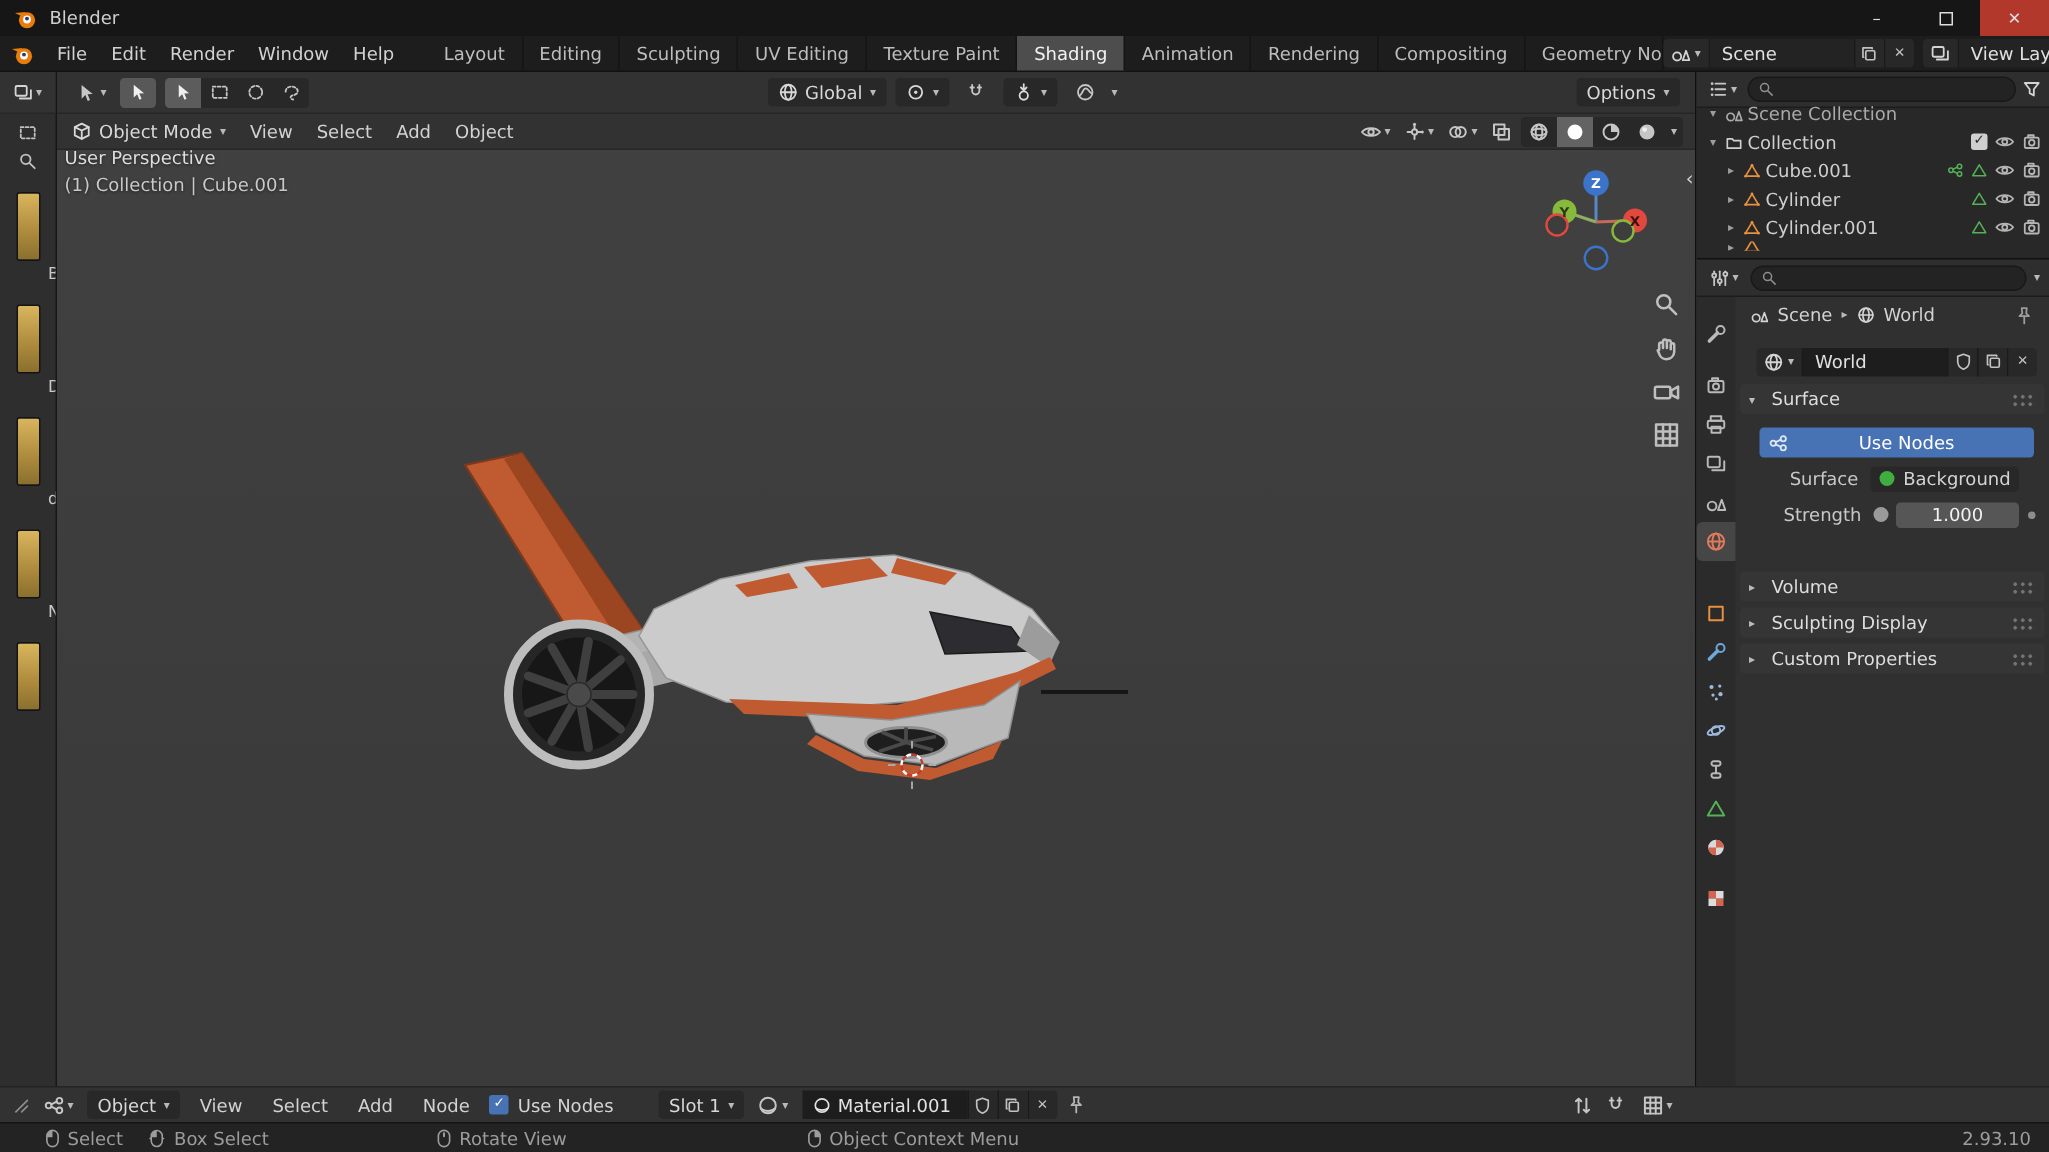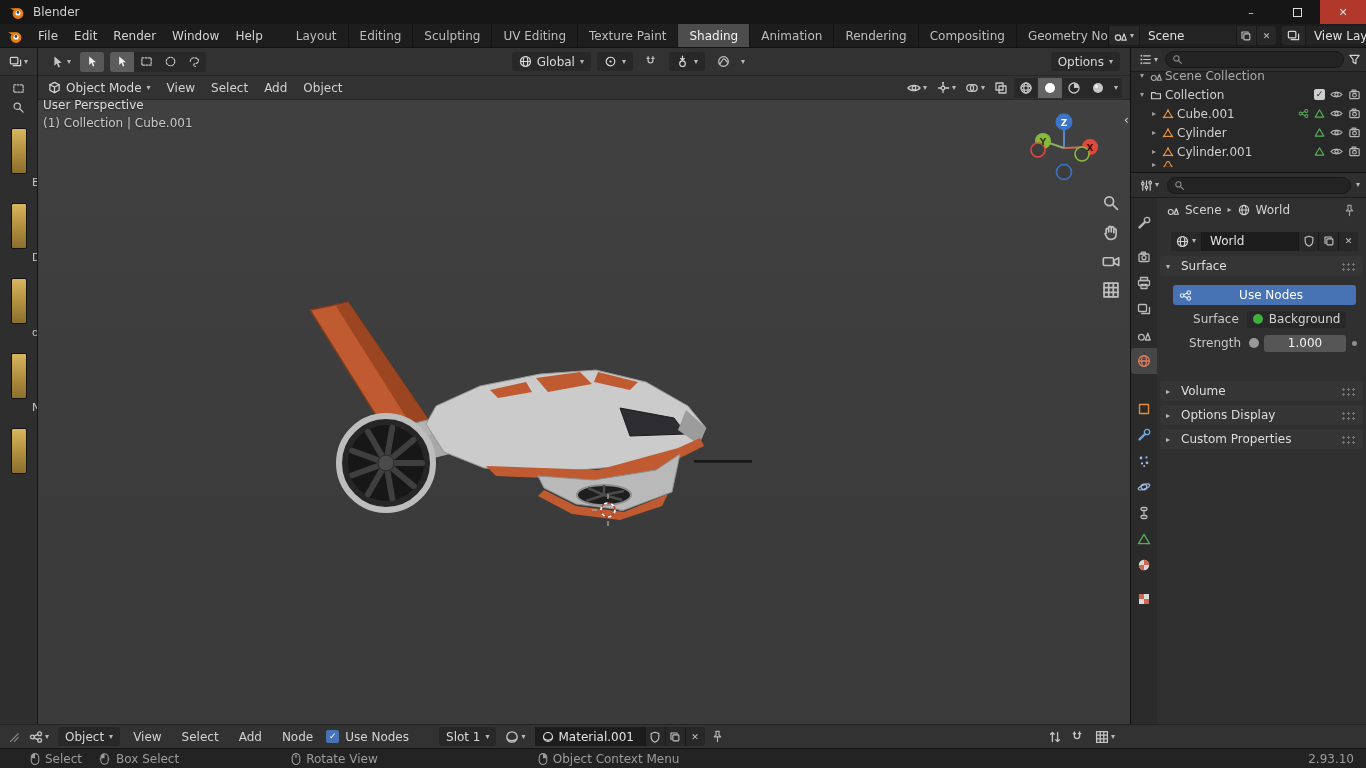--- a/index.html
+++ b/index.html
@@ -1006,21 +1006,21 @@
             </div>
         </div>
 
         <div class="panel-h" style="margin-top:26px">
           <span class="exp">▸</span>
           <span>Volume</span>
           <span class="dots"></span>
         </div>
         <div class="panel-h">
           <span class="exp">▸</span>
-          <span>Options Display</span>
+          <span>Sculpting Display</span>
           <span class="dots"></span>
         </div>
         <div class="panel-h">
           <span class="exp">▸</span>
           <span>Custom Properties</span>
           <span class="dots"></span>
         </div>
       </div>
     </div>
   </aside>

